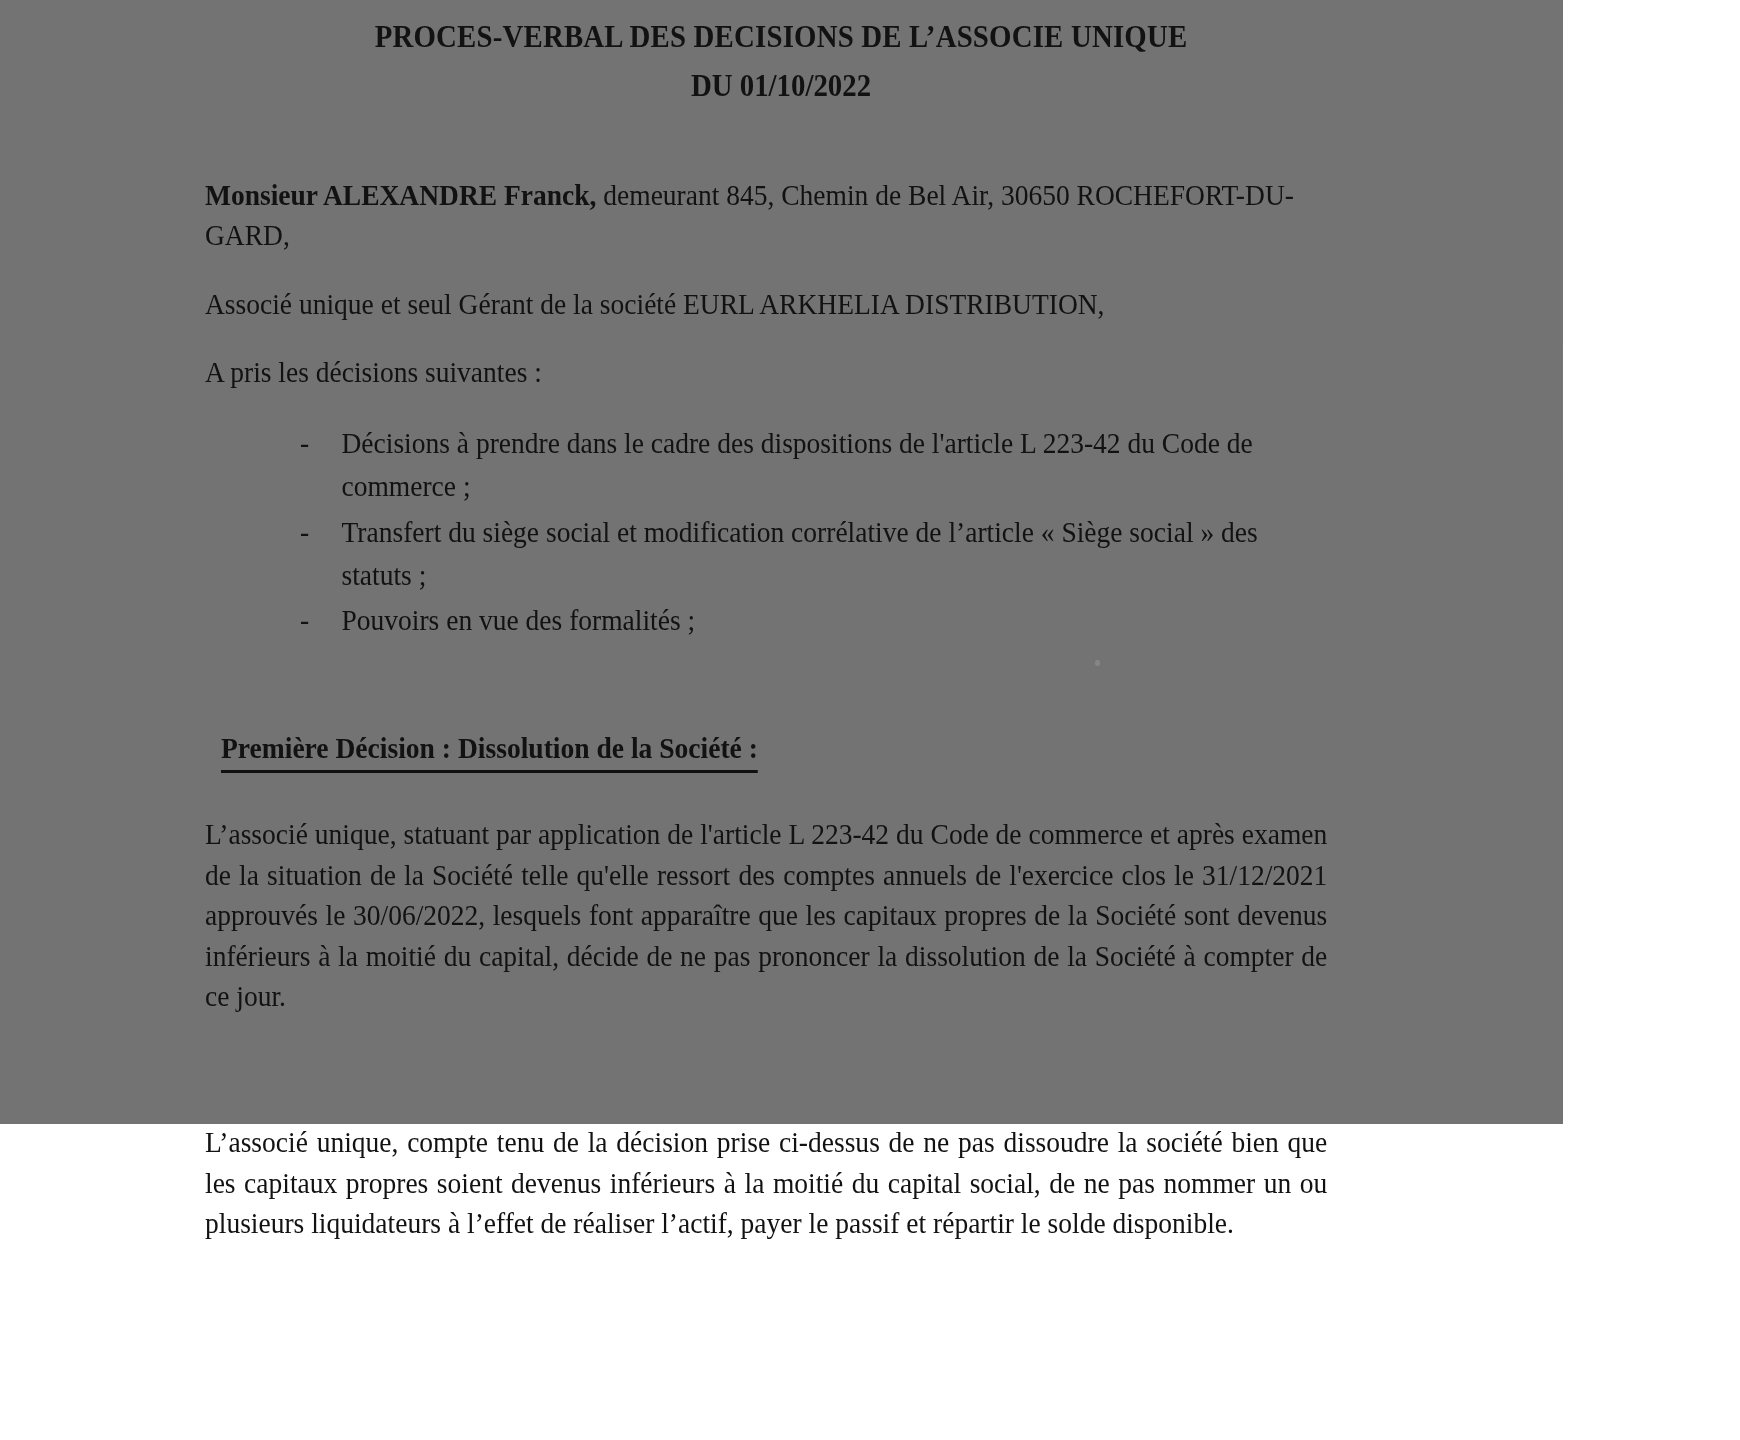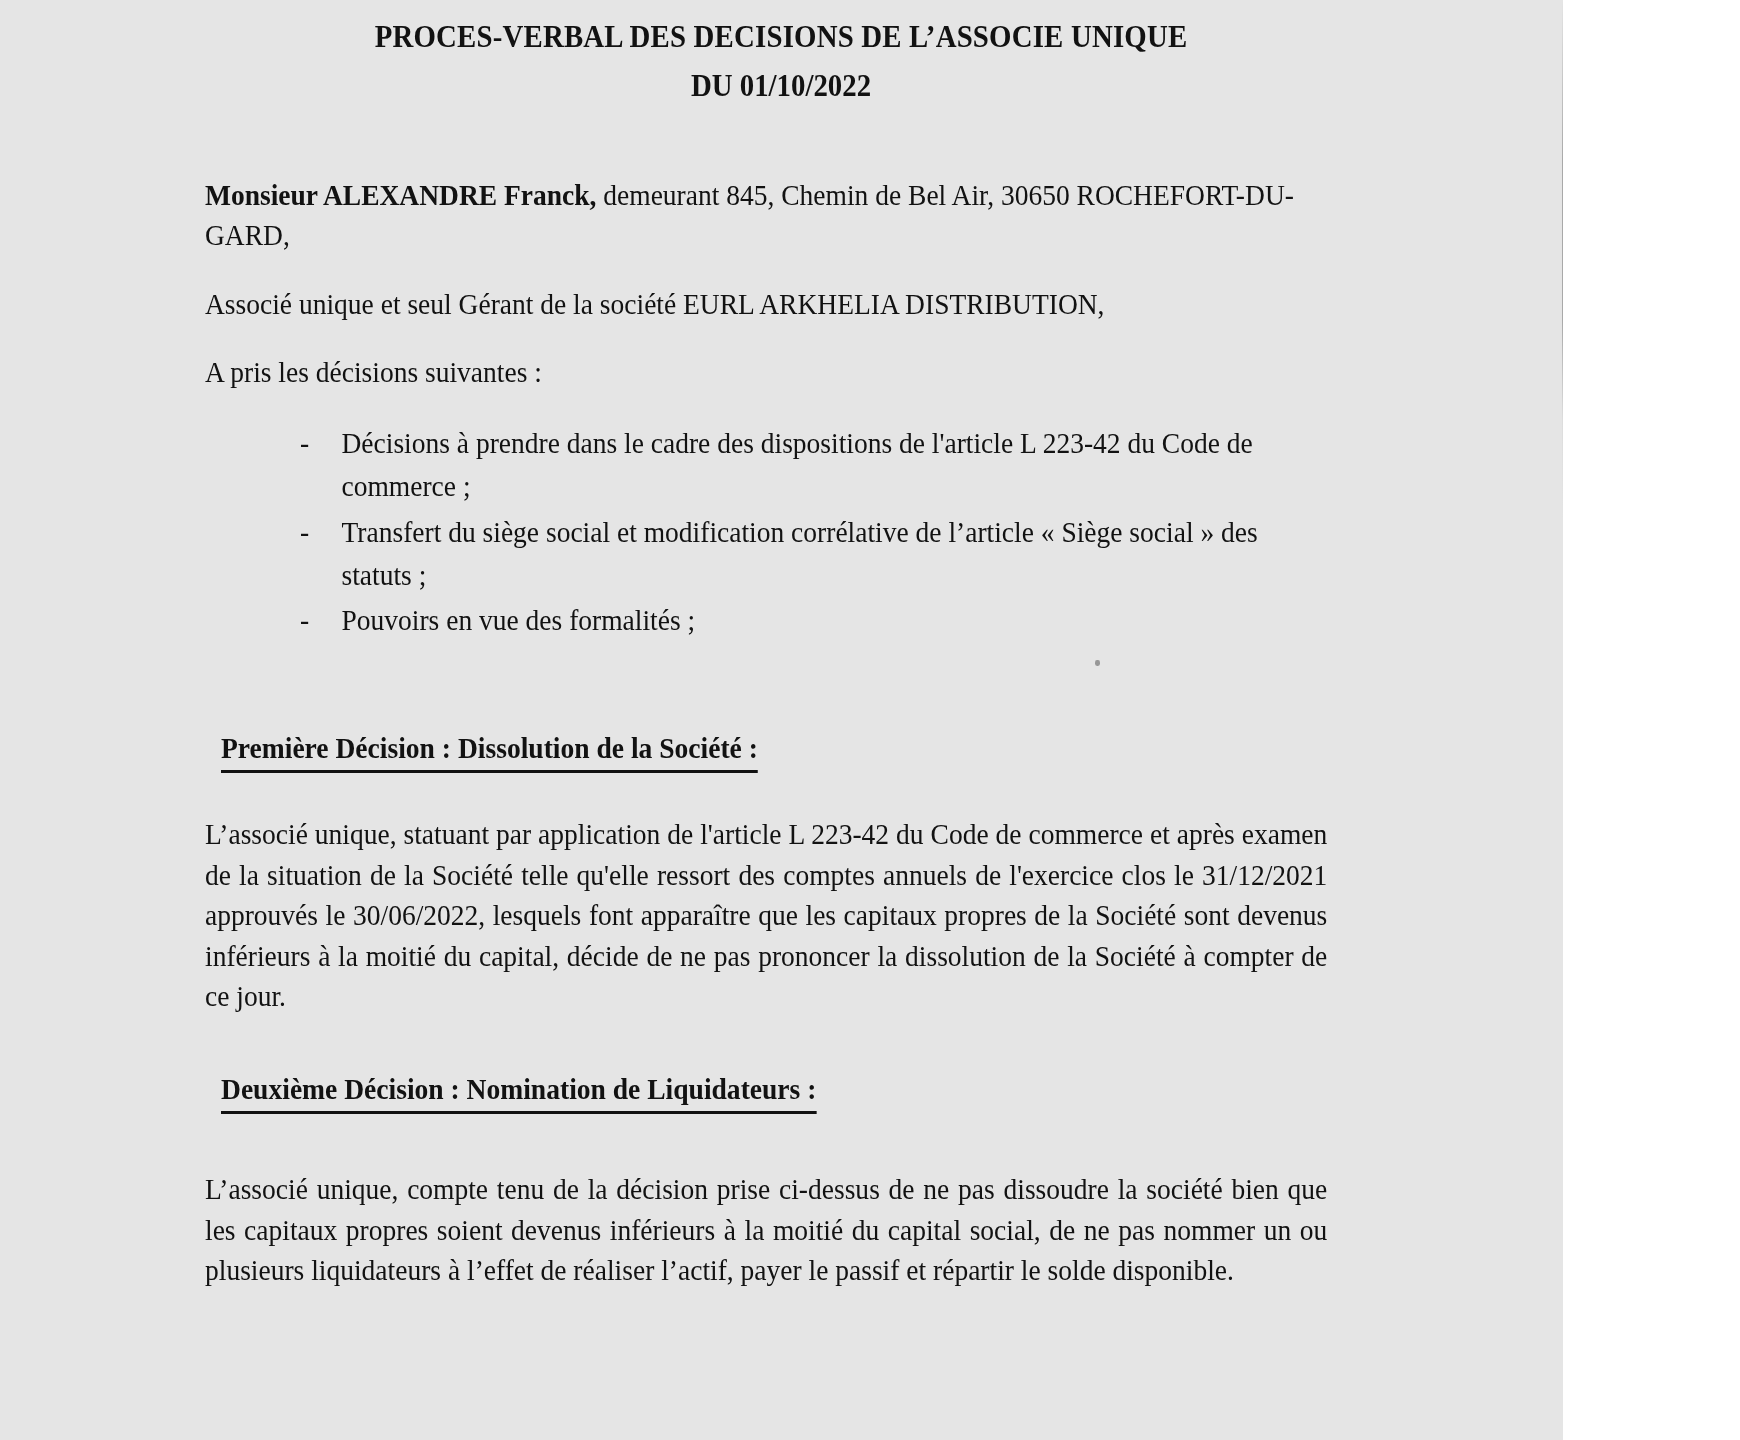--- a/index.html
+++ b/index.html
@@ -15,22 +15,22 @@
     font-family: "Liberation Serif", "DejaVu Serif", serif;
     color: #121212;
     position: relative;
   }
 
   
   .page {
     position: absolute;
     left: 0; top: 0;
     width: 1740px;
-    height: 1440px;
-    background: #e5e5e5;
+    height: 1124px;
+    background: #737373;
   }
 
   
   .scan-edge-right {
     position: absolute;
     top: 0;
     left: 1562px;
     width: 2px;
     height: 1440px;
     background: linear-gradient(to bottom,
@@ -179,23 +179,20 @@
         <h2 class="section-heading">Première Décision : Dissolution de la Société :</h2>
       </div>
 
       <div class="gap-md"></div>
       <div class="gap-sm"></div>
 
       <p class="para justify">L’associé unique, statuant par application de l'article L 223-42 du Code de commerce et après examen de la situation de la Société telle qu'elle ressort des comptes annuels de l'exercice clos le 31/12/2021 approuvés le 30/06/2022, lesquels font apparaître que les capitaux propres de la Société sont devenus inférieurs à la moitié du capital, décide de ne pas prononcer la dissolution de la Société à compter de ce jour.</p>
 
       <div class="gap-md"></div>
 
-      <div class="heading-wrap">
-        <h2 class="section-heading">Deuxième Décision : Nomination de Liquidateurs :</h2>
-      </div>
 
       <div class="gap-md"></div>
       <div class="gap-md"></div>
 
       <p class="para justify">L’associé unique, compte tenu de la décision prise ci-dessus de ne pas dissoudre la société bien que les capitaux propres soient devenus inférieurs à la moitié du capital social, de ne pas nommer un ou plusieurs liquidateurs à l’effet de réaliser l’actif, payer le passif et répartir le solde disponible.</p>
 
     </div>
 
     <div class="speck" style="left:1095px; top:660px;"></div>
 

